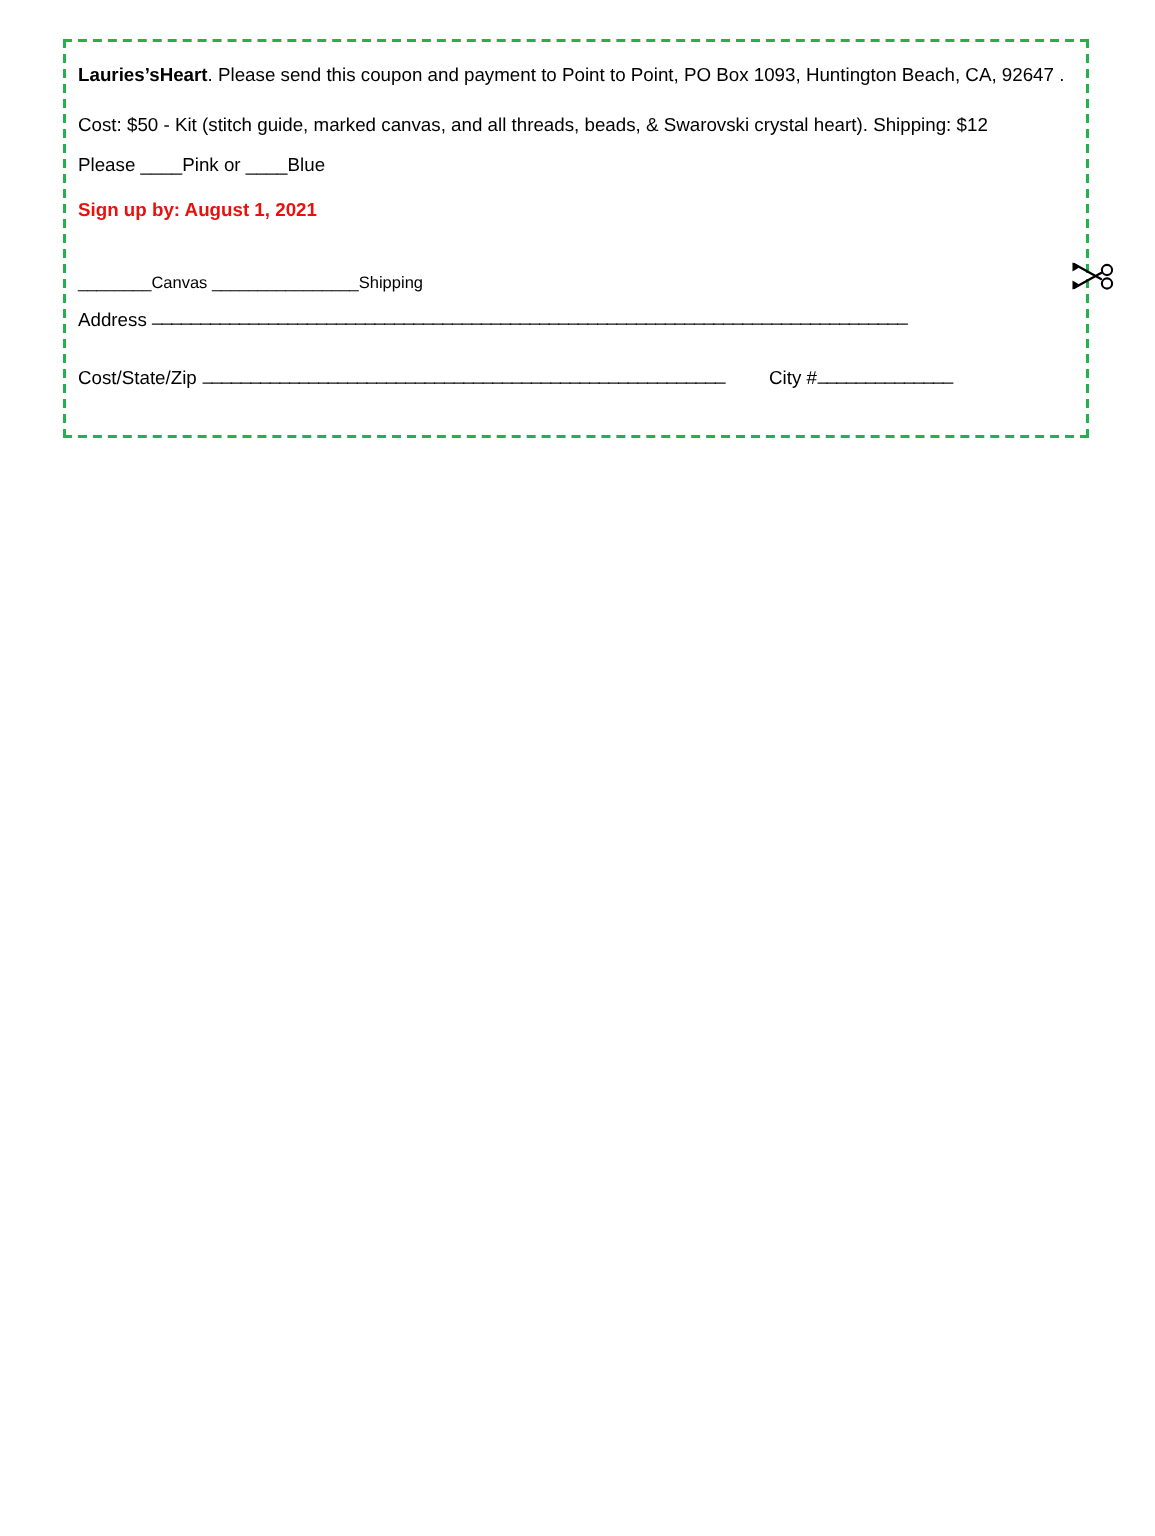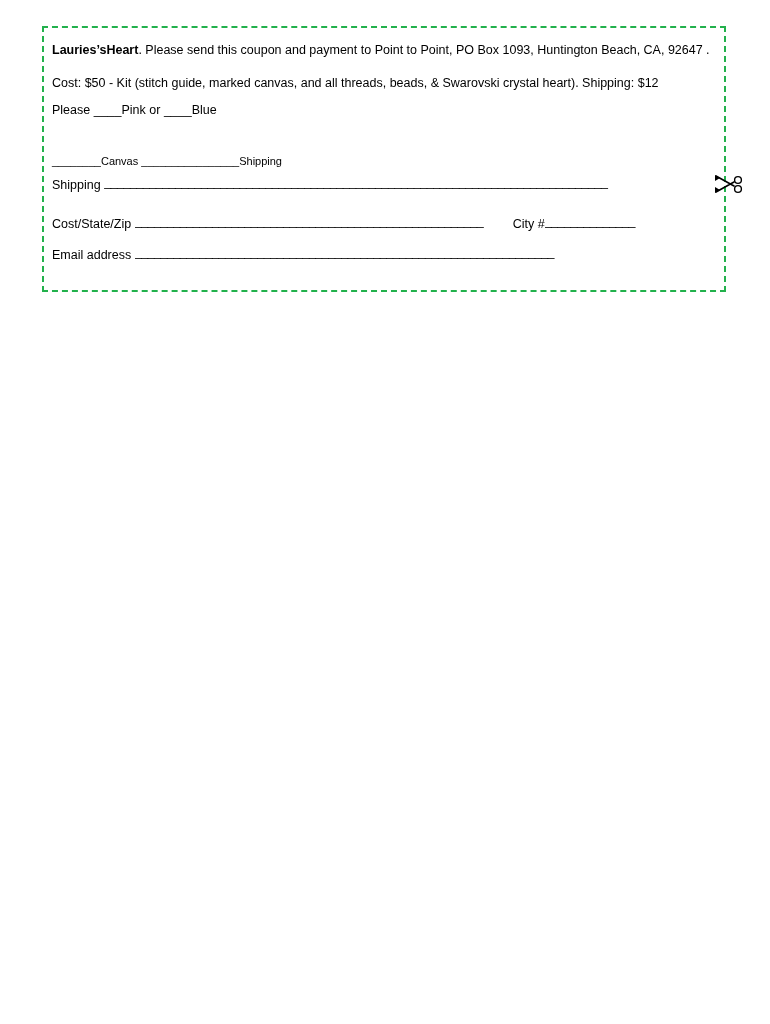--- a/index.html
+++ b/index.html
@@ -101,35 +101,33 @@
     <div class="coupon-inner">
 
       <div class="line tight">
         <span class="bold">Lauries’sHeart</span><span>. Please send this coupon and payment to  Point to Point, PO Box 1093, Huntington Beach, CA, 92647 .</span>
       </div>
 
       <div class="line">Cost: $50 - Kit (stitch guide, marked canvas, and all threads, beads, &amp; Swarovski crystal heart).  Shipping: $12</div>
 
       <div class="line">Please  ____Pink  or  ____Blue</div>
 
+      <div class="signup">Sign up by: August 1,  2021</div>
 
       <div class="underline-row">________Canvas ________________Shipping</div>
 
 
       <div class="field-row gap-lg">
-        <span>Shipping </span><span class="rule rule-address">______________________________________________________________________________</span>
+        <span>Address </span><span class="rule rule-address">______________________________________________________________________________</span>
       </div>
 
       <div class="field-row">
         <span>Cost/State/Zip </span><span class="rule rule-city">______________________________________________________</span><span>City #</span><span class="rule rule-phone">______________</span>
       </div>
 
-      <div class="field-row">
-        <span>Email address </span><span class="rule rule-email">_________________________________________________________________</span>
-      </div>
 
     </div>
   </div>
 
   <div class="scissors">
     <svg width="34" height="26" viewBox="0 0 34 26" xmlns="http://www.w3.org/2000/svg">
       <path d="M2 4 L20 14 M2 20 L20 10" stroke="#000000" stroke-width="1.6" fill="none" stroke-linecap="round"></path>
       <circle cx="24" cy="8" r="3.4" stroke="#000000" stroke-width="1.4" fill="none"></circle>
       <circle cx="24" cy="17" r="3.4" stroke="#000000" stroke-width="1.4" fill="none"></circle>
       <path d="M1 3 L6 6 L1 9 Z" fill="#000000"></path>

